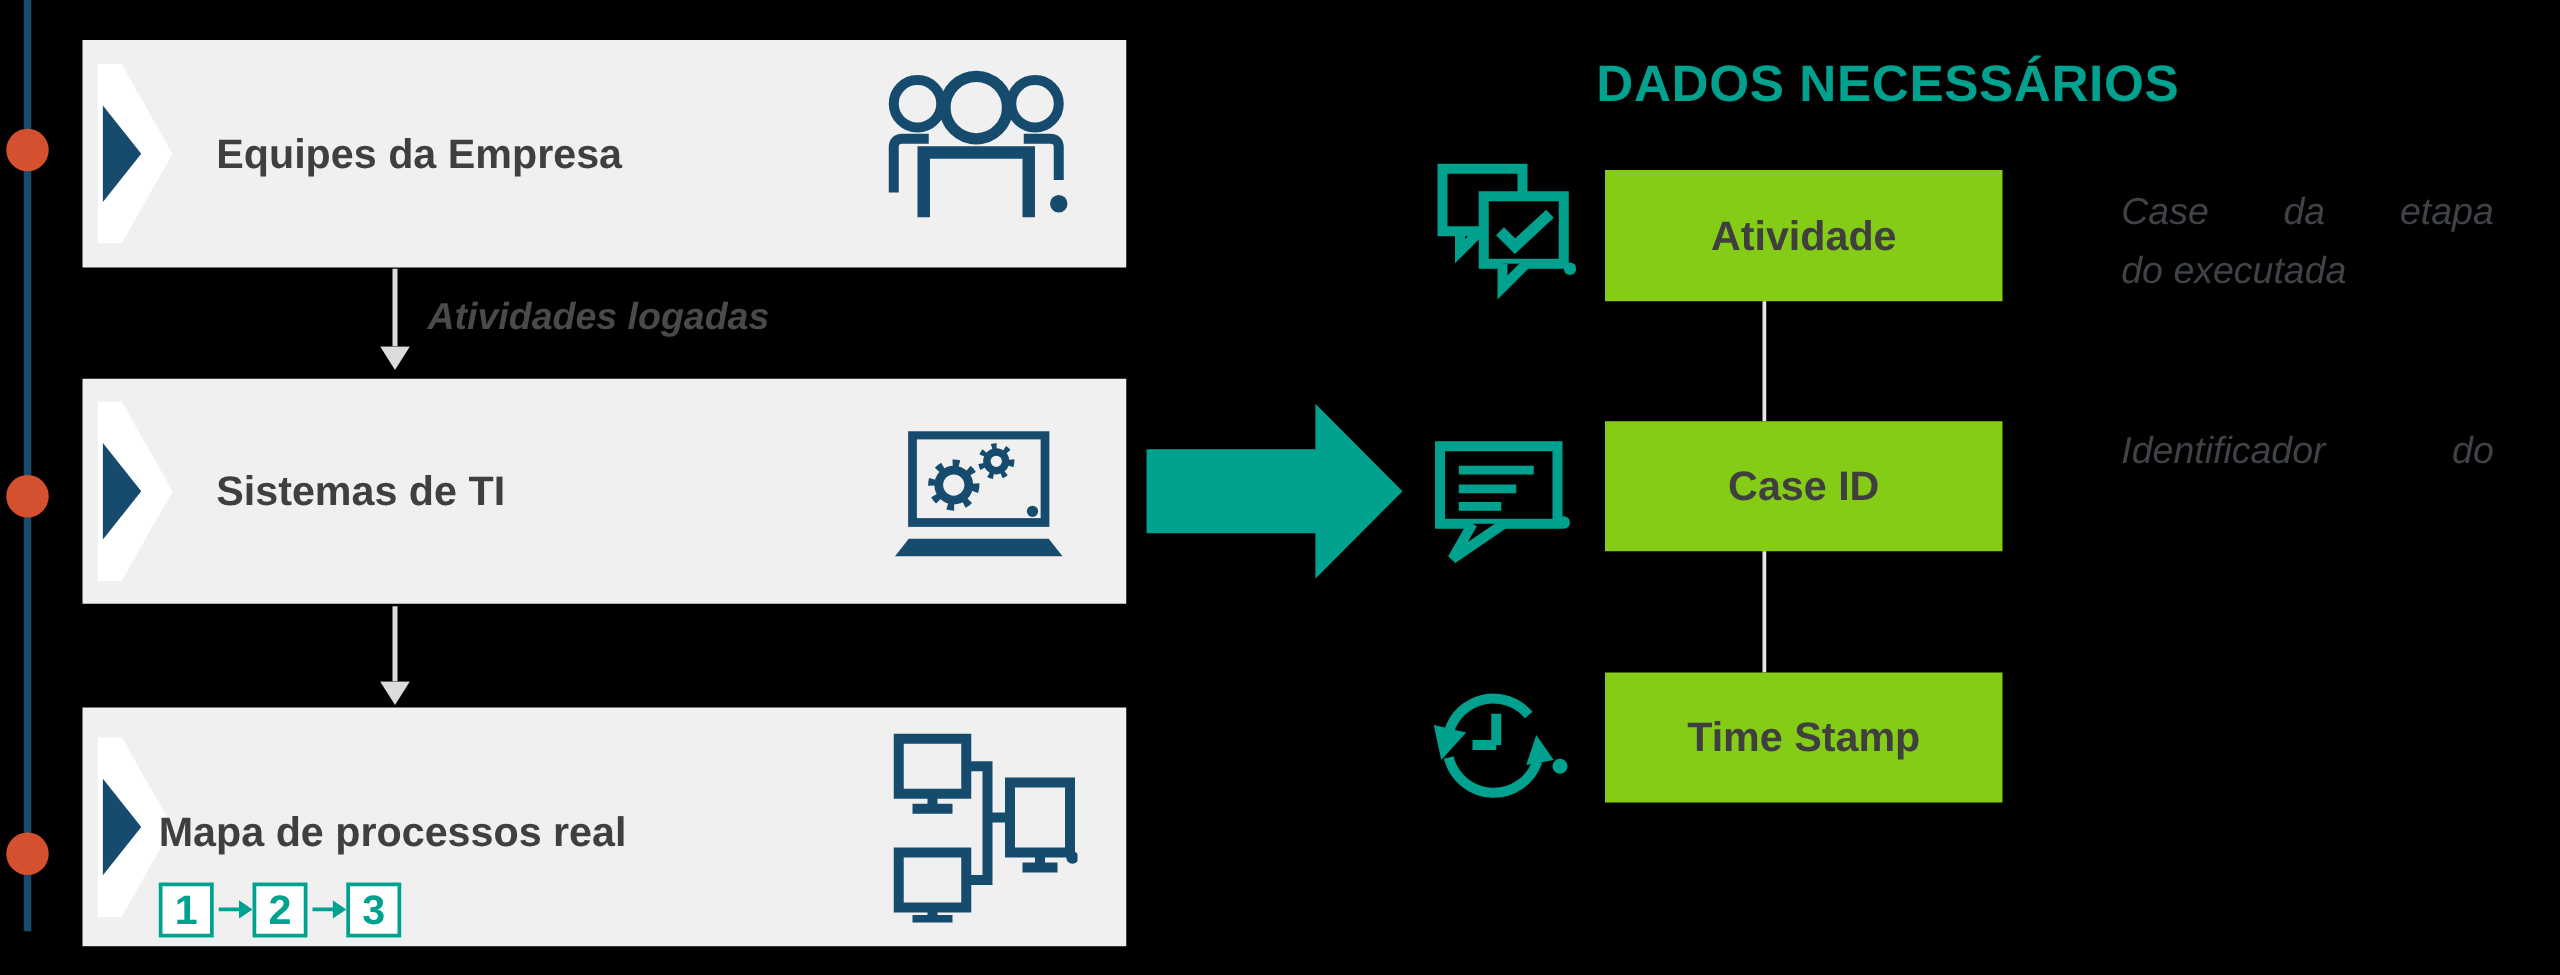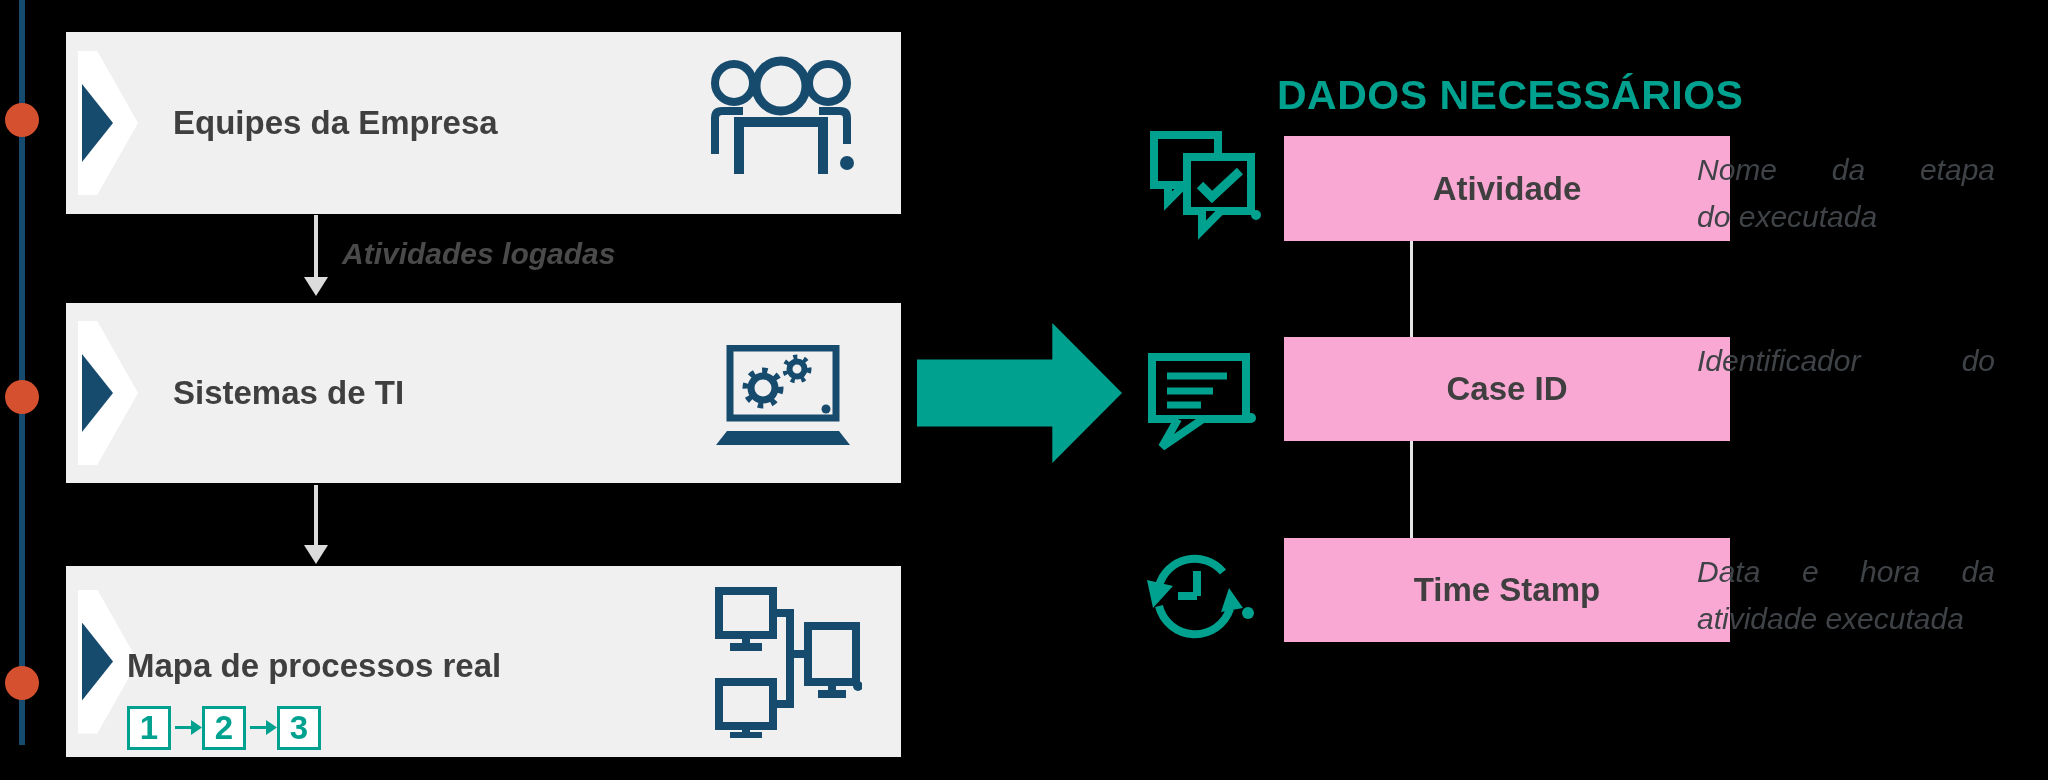--- a/index.html
+++ b/index.html
@@ -48,26 +48,26 @@
   .vh-1{top:277px}.vh-2{top:545px}
   .gap-label{position:absolute;left:342px;font-size:30px;font-weight:bold;color:#4A4A4A;white-space:nowrap;font-style:italic;}
   .gl-1{top:237px}.gl-2{top:512px}
 
   
   .big-arrow{position:absolute;left:917px;top:323px;width:205px;height:140px;background:#00A28F;
              clip-path:polygon(0 26%,66% 26%,66% 0,100% 50%,66% 100%,66% 74%,0 74%);}
 
   
   .panel-title{position:absolute;left:1277px;top:44px;font-size:41px;font-weight:bold;
-               color:#00A28F;letter-spacing:.5px;white-space:nowrap;margin-top:28px;}
+               color:#00A28F;letter-spacing:.5px;white-space:nowrap;}
   .row-icon{position:absolute;}
   .ri-1{left:1147px;top:128px}
   .ri-2{left:1147px;top:352px}
   .ri-3{left:1143px;top:546px}
-  .data-box{position:absolute;left:1284px;width:446px;background:#f9a8d4;
+  .data-box{position:absolute;left:1284px;width:318px;background:#84cc16;
             display:flex;align-items:center;justify-content:center;}
   .db-1{top:136px;height:105px}
   .db-2{top:337px;height:104px}
   .db-3{top:538px;height:104px}
   .data-box span{font-size:33px;font-weight:bold;color:#3F3F3F;}
   .conn{position:absolute;left:1410px;width:3px;background:#E6E6E6;}
   .cn-1{top:241px;height:96px}.cn-2{top:441px;height:97px}
   .desc{position:absolute;left:1697px;width:298px;font-size:30px;font-style:italic;
         color:#3F4347;line-height:47px;}
   .ds-1{top:146px}.ds-2{top:337px}.ds-3{top:548px}
@@ -171,21 +171,21 @@
       <rect x="40" y="29" width="64" height="54" stroke-width="8" fill="#000000"></rect>
       <path d="M55 83 V102 L74 83" stroke-width="8" fill="#000000"></path>
       <path d="M53 57 L65 69 L93 43" stroke-width="9"></path>
       <circle cx="109" cy="87" r="5" fill="#00A28F" stroke="none"></circle>
     </svg>
   </div>
   <div class="data-box db-1">
     <span>Atividade</span>
   </div>
   <div class="desc ds-1">
-    <div class="j">Nome da etapa</div>
+    <div class="j">Case da etapa</div>
     <div class="l">do executada</div>
   </div>
 
   <div class="conn cn-1"></div>
 
   <div class="row-icon ri-2">
     <svg width="110" height="102" viewBox="0 0 110 102" fill="none" stroke="#00A28F">
       <rect x="5" y="5" width="94" height="62" stroke-width="8"></rect>
       <path d="M20 24 H80 M20 39 H66 M20 53 H54" stroke-width="7"></path>
       <path d="M31 67 L15 95 L56 67" stroke-width="8" fill="#000000"></path>
@@ -207,18 +207,14 @@
       <path d="M16 60 A37 37 0 0 0 87 63" stroke-width="8"></path>
       <path d="M4 34 L30 40 L10 62 Z" fill="#00A28F" stroke="none"></path>
       <path d="M78 66 L100 62 L86 42 Z" fill="#00A28F" stroke="none"></path>
       <path d="M54 50 V25 M54 50 H35" stroke-width="8"></path>
       <circle cx="105" cy="67" r="6" fill="#00A28F" stroke="none"></circle>
     </svg>
   </div>
   <div class="data-box db-3">
     <span>Time Stamp</span>
   </div>
-  <div class="desc ds-3">
-    <div class="j">Data e hora da</div>
-    <div class="l">atividade executada</div>
-  </div>
 
 </div>
 
 </body></html>

